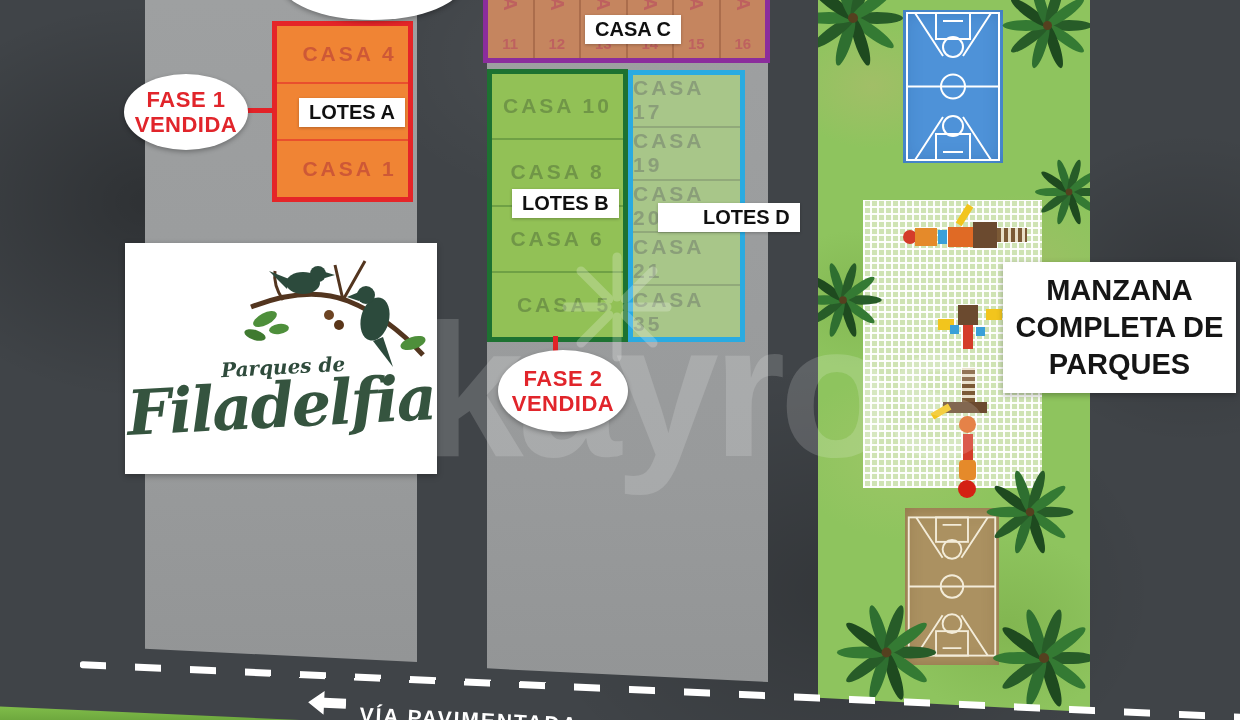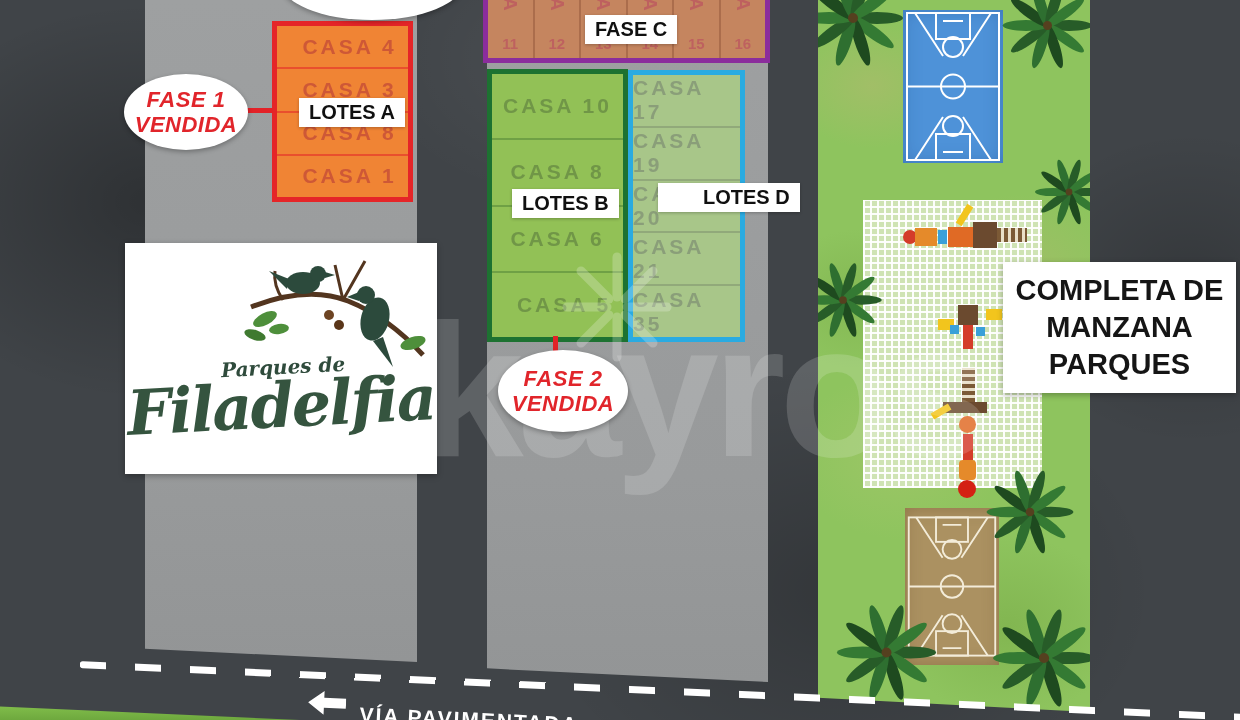--- a/index.html
+++ b/index.html
@@ -77,21 +77,21 @@
   #lotes-c .num{ position:absolute; bottom:6px; left:0; right:0; text-align:center;
       font-weight:700; font-size:15px; color:rgba(190,95,95,.95); }
 
   .lot-label{ position:absolute; background:#fff; color:#101010; font-weight:800;
       font-size:20px; padding:3px 10px; white-space:nowrap; z-index:6; box-shadow:0 1px 3px rgba(0,0,0,.25); }
 
   
   .oval{ position:absolute; background:#fff; border-radius:50%; z-index:12;
       display:flex; flex-direction:column; align-items:center; justify-content:center;
       box-shadow:0 2px 5px rgba(0,0,0,.30); }
-  .oval .l1,.oval .l2{ color:#e1252b; font-weight:800; font-size:22px; line-height:25px; letter-spacing:.5px;font-style:italic; }
+  .oval .l1,.oval .l2{ color:#e1252b; font-weight:800; font-size:22px; line-height:25px; letter-spacing:.5px; }
   .redline{ position:absolute; background:#e32228; z-index:11; }
 
   
   #logo-box{ position:absolute; left:125px; top:243px; width:312px; height:231px;
       background:#fff; z-index:12; box-shadow:0 2px 6px rgba(0,0,0,.30); overflow:hidden; }
   #logo-top{ position:absolute; left:96px; top:112px; font-family:"DejaVu Serif", serif;
       font-style:italic; font-weight:700; font-size:20px; color:#2f4b3c; transform:rotate(-3deg); }
   #logo-main{ position:absolute; left:0; right:0; top:126px; text-align:center;
       font-family:"DejaVu Serif", serif; font-style:italic; font-size:62px; font-weight:700;
       color:#35543f; transform:rotate(-3deg); letter-spacing:-2px; }
@@ -250,21 +250,20 @@
     <div class="palm" style="left:172px;top:604px;">
         <svg width="108" height="108" viewBox="-53 -53 106 106">
           <use href="#palm"></use>
         </svg>
       </div>
   </div>
 
   <div id="lotes-a" class="block">
     <div class="rows">
       <div class="row">CASA 4</div>
-      <div class="row">CASA 3</div>
       <div class="row">CASA 8</div>
       <div class="row">CASA 1</div>
     </div>
     <div class="lot-label" style="left:22px;top:72px;">LOTES A</div>
   </div>
 
   <div id="lotes-c" class="block">
     <div class="cols">
       <div class="col">
           <span class="vert">CASA</span>
@@ -284,42 +283,42 @@
         </div>
       <div class="col">
           <span class="vert">CASA</span>
           <span class="num">15</span>
         </div>
       <div class="col">
           <span class="vert">CASA</span>
           <span class="num">16</span>
         </div>
     </div>
-    <div class="lot-label" style="left:97px;top:18px;">FASE C</div>
+    <div class="lot-label" style="left:97px;top:18px;">CASA C</div>
   </div>
 
   <div id="lotes-b" class="block">
     <div class="rows">
       <div class="row">CASA 10</div>
       <div class="row">CASA 8</div>
       <div class="row">CASA 6</div>
       <div class="row">CASA 5</div>
     </div>
     <div class="lot-label" style="left:20px;top:115px;">LOTES B</div>
   </div>
 
   <div id="lotes-d" class="block">
     <div class="rows">
       <div class="row">CASA 17</div>
       <div class="row">CASA 19</div>
       <div class="row">CASA 20</div>
       <div class="row">CASA 21</div>
       <div class="row">CASA 35</div>
     </div>
-    <div class="lot-label" style="left:25px;top:108px;padding-left:45px;">LOTES D</div>
+    <div class="lot-label" style="left:25px;top:128px;padding-left:45px;">LOTES D</div>
   </div>
 
   <div id="watermark-text">kayros</div>
   <div id="watermark-mark">
     <svg width="110" height="110" viewBox="-55 -55 110 110" stroke="#ffffff" stroke-width="9" stroke-linecap="round">
       <g>
           <line x1="10" y1="0" x2="50" y2="0"></line>
           <line x1="-10" y1="0" x2="-50" y2="0"></line>
       <line x1="0" y1="10" x2="0" y2="50"></line>
           <line x1="0" y1="-10" x2="0" y2="-50"></line>
@@ -364,18 +363,18 @@
       <ellipse cx="152" cy="74" rx="14" ry="22" fill="#2c4a3c" transform="rotate(14 152 74)"></ellipse>
       <circle cx="143" cy="50" r="9" fill="#2c4a3c"></circle>
       <polygon points="136,47 124,52 136,56" fill="#2c4a3c"></polygon>
       <polygon points="160,92 170,122 150,96" fill="#2c4a3c"></polygon>
     </svg>
     <div id="logo-top">Parques de</div>
     <div id="logo-main">Filadelfia</div>
   </div>
 
   <div id="manzana-box">
+    <div>MANZANA</div>
     <div>COMPLETA DE</div>
-    <div>MANZANA</div>
     <div>PARQUES</div>
   </div>
 
 </div>
 
 </body></html>

